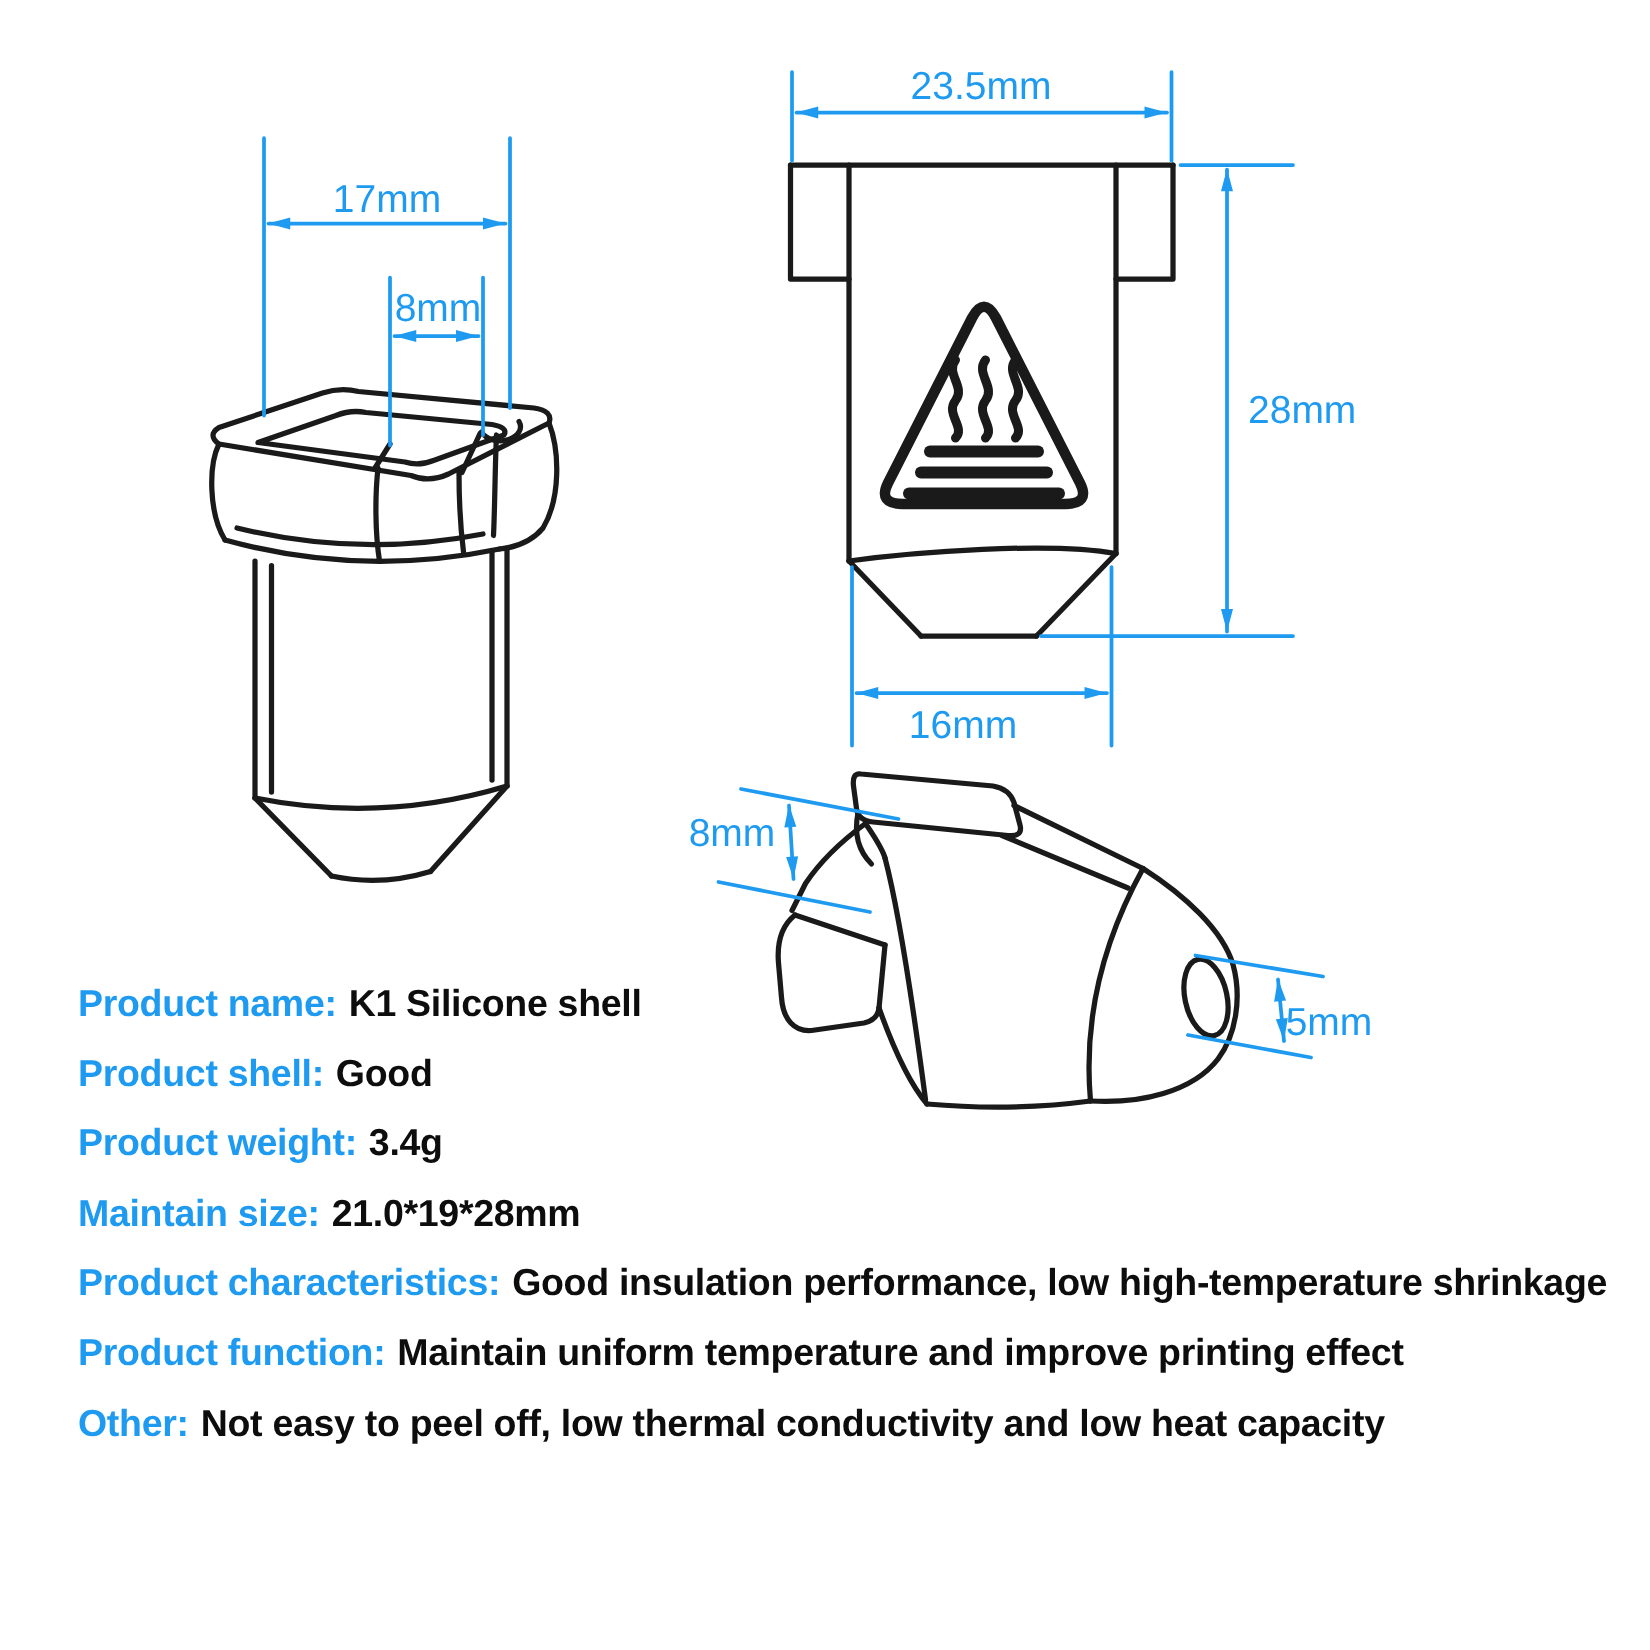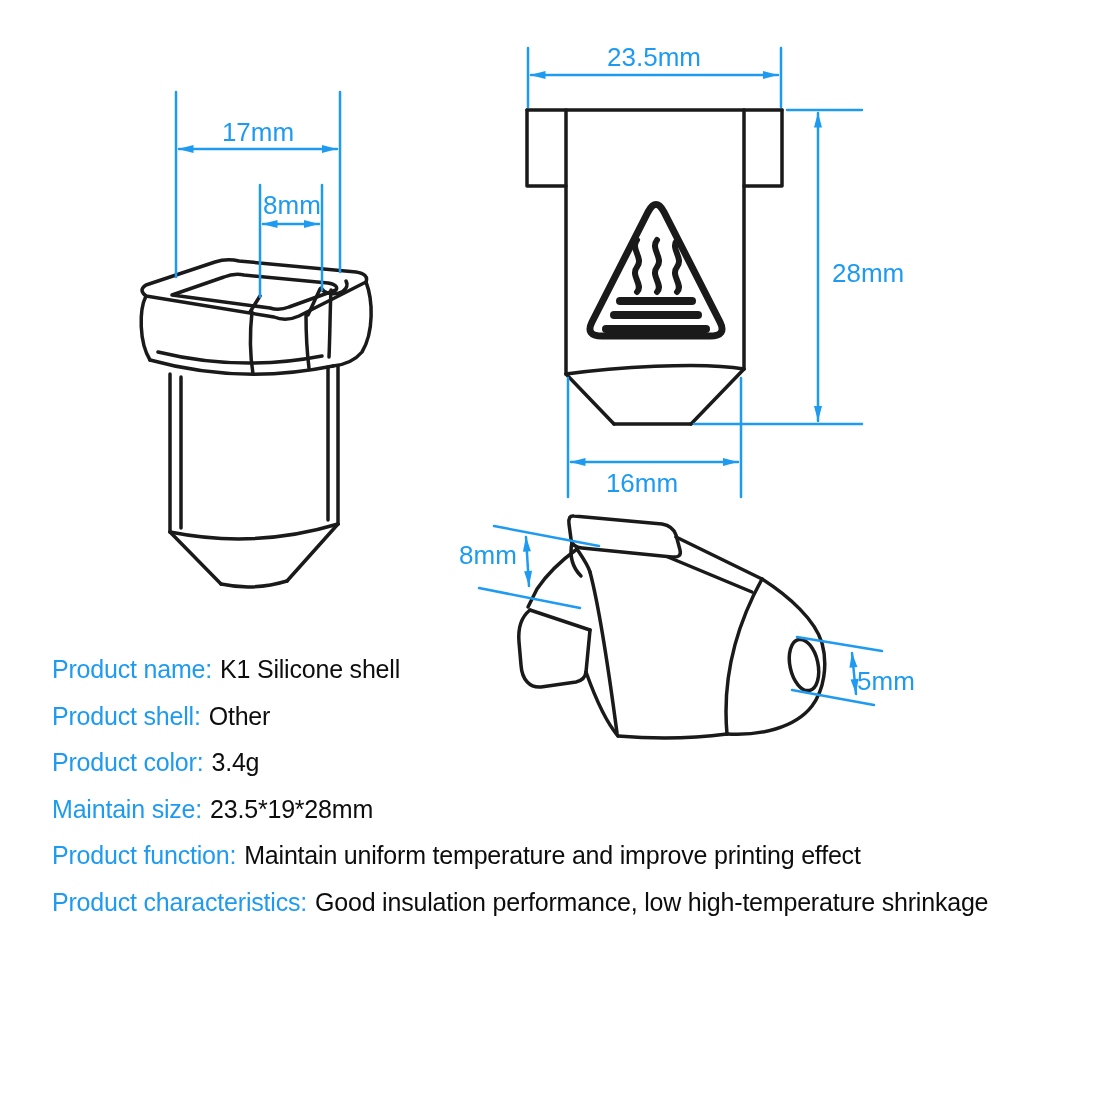--- a/index.html
+++ b/index.html
@@ -1,21 +1,21 @@
 <!DOCTYPE html>
 <html><head>
 <meta charset="utf-8">
 <style>
   html,body{margin:0;padding:0;background:#fff;}
   .canvas{position:relative;width:1100px;height:1100px;background:#ffffff;overflow:hidden;
           font-family:"Liberation Sans",sans-serif;}
   .drawings{position:absolute;left:0;top:0;}
   .dim-text{font-family:"Liberation Sans",sans-serif;font-size:26px;fill:#1e9bf0;}
   .specs{position:absolute;left:52px;top:646px;white-space:nowrap;}
-  .spec-row{height:46.6px;line-height:46.6px;font-size:25px;letter-spacing:-0.2px;}
+  .spec-row{height:46.6px;line-height:46.6px;font-size:25px;letter-spacing:-0.2px;font-weight:bold;}
   .spec-label{color:#1e9bf0;}
   .spec-value{color:#0d0d0d;margin-left:8px;}
 </style>
 </head>
 <body>
 
 <div class="canvas">
 
 <svg class="drawings" width="1100" height="1100" viewBox="0 0 1100 1100">
   <defs>
@@ -159,28 +159,31 @@
       <text class="dim-text" x="886" y="690" text-anchor="middle" stroke="none">5mm</text>
     </g>
   </g>
 </svg>
 
   <div class="specs">
     <div class="spec-row">
       <span class="spec-label">Product name:</span><span class="spec-value">K1 Silicone shell</span>
     </div>
     <div class="spec-row">
-      <span class="spec-label">Product shell:</span><span class="spec-value">Other</span>
+      <span class="spec-label">Product shell:</span><span class="spec-value">Good</span>
     </div>
     <div class="spec-row">
-      <span class="spec-label">Product color:</span><span class="spec-value">3.4g</span>
+      <span class="spec-label">Product weight:</span><span class="spec-value">3.4g</span>
     </div>
     <div class="spec-row">
-      <span class="spec-label">Maintain size:</span><span class="spec-value">23.5*19*28mm</span>
+      <span class="spec-label">Maintain size:</span><span class="spec-value">21.0*19*28mm</span>
+    </div>
+    <div class="spec-row">
+      <span class="spec-label">Product characteristics:</span><span class="spec-value">Good insulation performance, low high-temperature shrinkage</span>
     </div>
     <div class="spec-row">
       <span class="spec-label">Product function:</span><span class="spec-value">Maintain uniform temperature and improve printing effect</span>
     </div>
     <div class="spec-row">
-      <span class="spec-label">Product characteristics:</span><span class="spec-value">Good insulation performance, low high-temperature shrinkage</span>
+      <span class="spec-label">Other:</span><span class="spec-value">Not easy to peel off, low thermal conductivity and low heat capacity</span>
     </div>
   </div>
 </div>
 
 </body></html>

